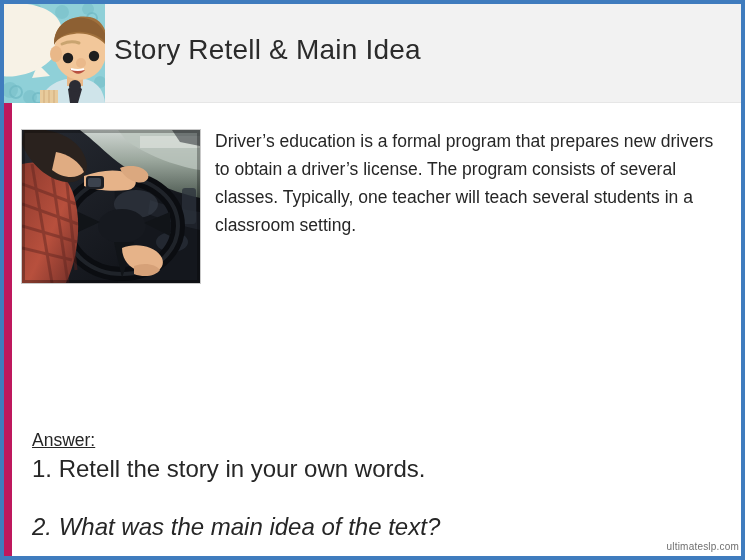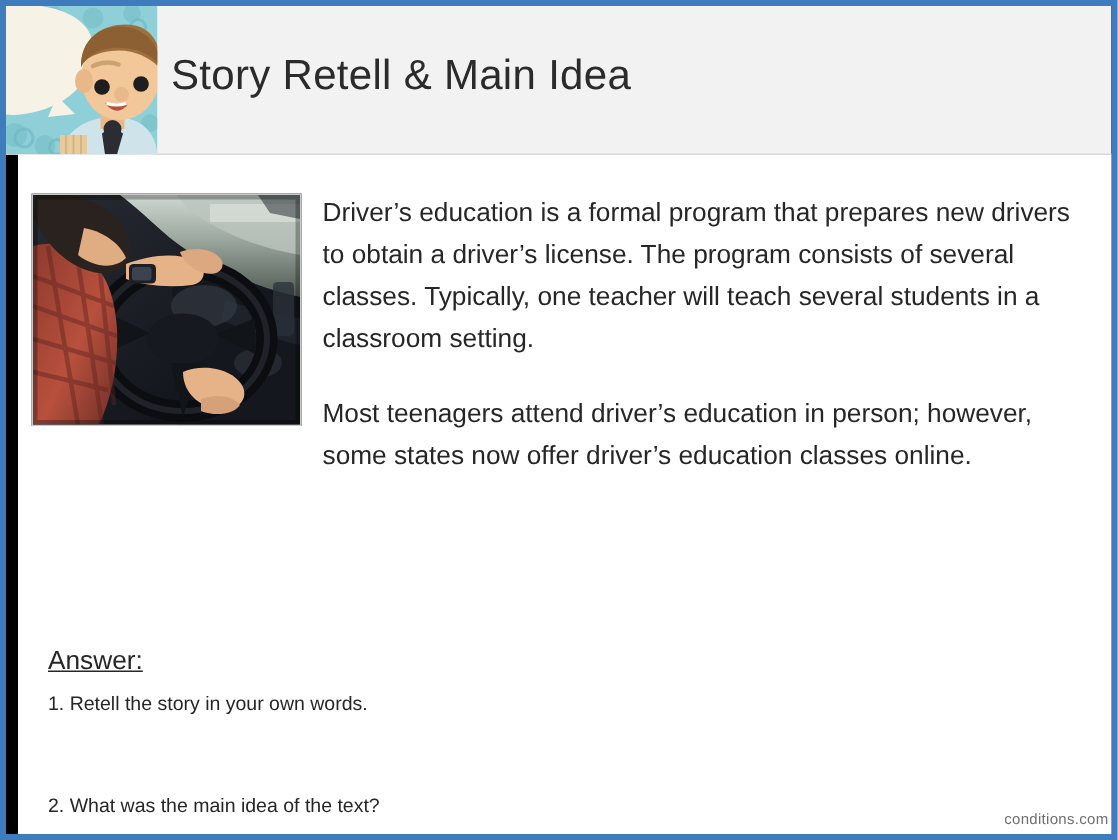--- a/index.html
+++ b/index.html
@@ -9,21 +9,21 @@
   }
   body {
     font-family: "Liberation Sans", sans-serif;
   }
 
   #slide {
     position: relative;
     width: 745px;
     height: 560px;
     box-sizing: border-box;
-    background: #000000;
+    background: #be185d;
     border: 4px solid #3f7cbe;
     overflow: hidden;
   }
 
   
   #header {
     position: absolute;
     left: 0;
     top: 0;
     width: 737px;
@@ -101,27 +101,27 @@
   }
   #answer-label {
     font-size: 17.5px;
     line-height: 26px;
     color: #262626;
     text-decoration: underline;
     display: inline-block;
     margin-top: 12px;
   }
   .question {
-    font-size: 13px;
+    font-size: 24px;
     line-height: 28px;
     color: #262626;
     margin: 0;
   }
   #question-1 { margin-top: 2px; }
-  #question-2 { margin-top: 40px; }
+  #question-2 { margin-top: 30px; font-style: italic; }
 
   #watermark {
     position: absolute;
     right: 10px;
     bottom: 4px;
     font-size: 10px;
     color: #6f6f6f;
     letter-spacing: 0.2px;
   }
 </style>
@@ -261,27 +261,26 @@
           <path d="M100 118 C114 112 134 116 140 128 C144 138 134 146 120 142 C108 139 100 130 100 118 Z" fill="#e6b389"></path>
           <path d="M112 136 C122 132 134 134 138 140 C134 146 122 148 112 144 Z" fill="#d6a178"></path>
         </g>
 
         <rect x="0" y="0" width="178" height="153" fill="none" stroke="#000000" stroke-width="6" opacity="0.28"></rect>
       </svg>
     </div>
 
     <div id="story-text">
       <p class="para">Driver’s education is a formal program that prepares new drivers to obtain a driver’s license. The program consists of several classes. Typically, one teacher will teach several students in a classroom setting.</p>
-      <p class="para">Most teenagers attend driver’s education in person; however, some states now offer driver’s education classes online.</p>
     </div>
 
     <div id="answer-block">
       <div>
         <span id="answer-label">Answer:</span>
       </div>
       <p class="question" id="question-1">1. Retell the story in your own words.</p>
       <p class="question" id="question-2">2. What was the main idea of the text?</p>
     </div>
 
-    <div id="watermark">conditions.com</div>
+    <div id="watermark">ultimateslp.com</div>
   </div>
 
 </div>
 
 </body></html>

